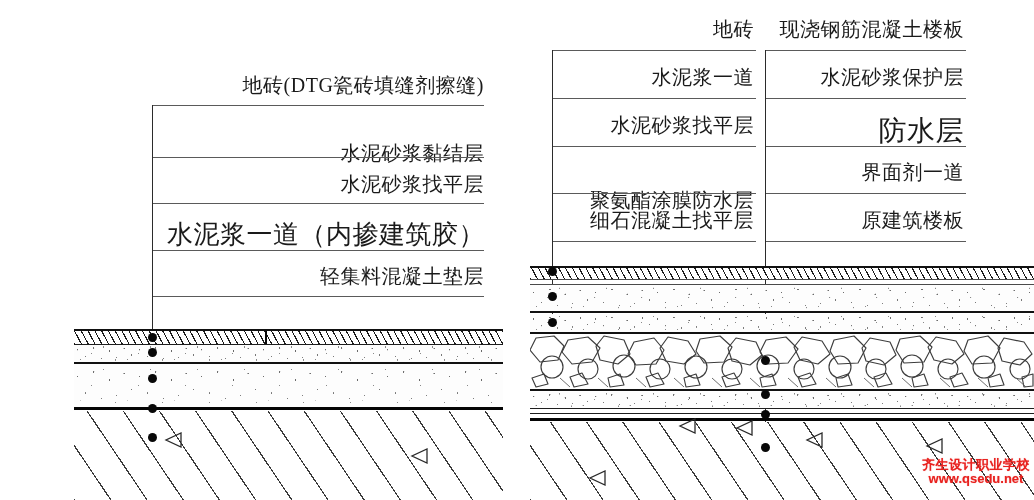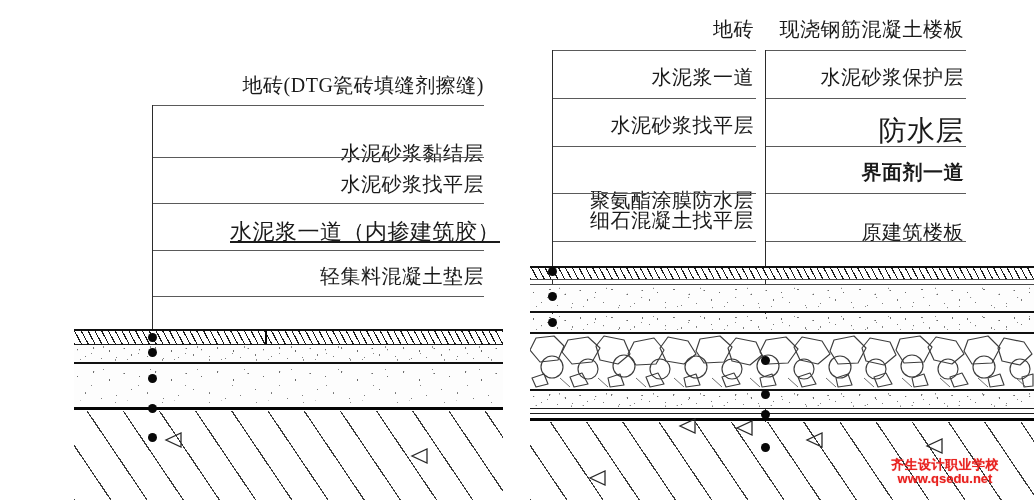--- a/index.html
+++ b/index.html
@@ -130,21 +130,21 @@
 </head>
 <body>
 
 <div id="root">
 
   <div>
 
     <div class="callout-label" style="left:150px; top:72px; width:334px; font-size:20px;">地砖(DTG瓷砖填缝剂擦缝)</div>
     <div class="callout-label" style="left:150px; top:140px; width:334px; font-size:20px;">水泥砂浆黏结层</div>
     <div class="callout-label" style="left:150px; top:171px; width:334px; font-size:20px;">水泥砂浆找平层</div>
-    <div class="callout-label" style="left:166px; top:217px; width:334px; font-size:22px;text-decoration:underline;">水泥浆一道（内掺建筑胶）</div>
+    <div class="callout-label" style="left:151px; top:217px; width:334px; font-size:26px;">水泥浆一道（内掺建筑胶）</div>
     <div class="callout-label" style="left:150px; top:263px; width:334px; font-size:20px;">轻集料混凝土垫层</div>
 
     <div class="callout-line" style="left:152px; top:105px; width:332px;"></div>
     <div class="callout-line" style="left:152px; top:157px; width:332px;"></div>
     <div class="callout-line" style="left:152px; top:203px; width:332px;"></div>
     <div class="callout-line" style="left:152px; top:250px; width:332px;"></div>
     <div class="callout-line" style="left:152px; top:296px; width:332px;"></div>
 
     <div class="leader-v" style="left:152px; top:105px; height:333px;"></div>
 
@@ -192,22 +192,22 @@
     <div class="callout-line" style="left:552px; top:146px; width:204px;"></div>
     <div class="callout-line" style="left:552px; top:193px; width:204px;"></div>
     <div class="callout-line" style="left:552px; top:241px; width:204px;"></div>
     <div class="callout-line" style="left:552px; top:286px; width:204px;"></div>
 
     <div class="leader-v" style="left:552px; top:50px; height:300px;"></div>
 
     <div class="callout-label" style="left:766px; top:16px; width:198px; font-size:20px;">现浇钢筋混凝土楼板</div>
     <div class="callout-label" style="left:766px; top:64px; width:198px; font-size:20px;">水泥砂浆保护层</div>
     <div class="callout-label" style="left:766px; top:112px; width:198px; font-size:28px;">防水层</div>
-    <div class="callout-label" style="left:766px; top:159px; width:198px; font-size:20px;font-weight:bold;">界面剂一道</div>
-    <div class="callout-label" style="left:766px; top:207px; width:198px; font-size:20px;margin-top:12px;">原建筑楼板</div>
+    <div class="callout-label" style="left:766px; top:159px; width:198px; font-size:20px;">界面剂一道</div>
+    <div class="callout-label" style="left:766px; top:207px; width:198px; font-size:20px;">原建筑楼板</div>
 
     <div class="callout-line" style="left:766px; top:50px; width:200px;"></div>
     <div class="callout-line" style="left:766px; top:98px; width:200px;"></div>
     <div class="callout-line" style="left:766px; top:146px; width:200px;"></div>
     <div class="callout-line" style="left:766px; top:193px; width:200px;"></div>
     <div class="callout-line" style="left:766px; top:241px; width:200px;"></div>
     <div class="callout-line" style="left:766px; top:286px; width:200px;"></div>
 
     <div class="leader-v" style="left:765px; top:50px; height:398px;"></div>
 
@@ -319,18 +319,18 @@
     <div class="node" style="left:552px; top:271px;"></div>
     <div class="node" style="left:552px; top:296px;"></div>
     <div class="node" style="left:552px; top:322px;"></div>
 
     <div class="node" style="left:765px; top:360px;"></div>
     <div class="node" style="left:765px; top:394px;"></div>
     <div class="node" style="left:765px; top:414px;"></div>
     <div class="node" style="left:765px; top:447px;"></div>
   </div>
 
-  <div class="watermark" style="left:891px; top:458px; width:108px;">
+  <div class="watermark" style="left:922px; top:458px; width:108px;">
     <div class="wm-cn">齐生设计职业学校</div>
     <div class="wm-url">www.qsedu.net</div>
   </div>
 
 </div>
 
 </body></html>

